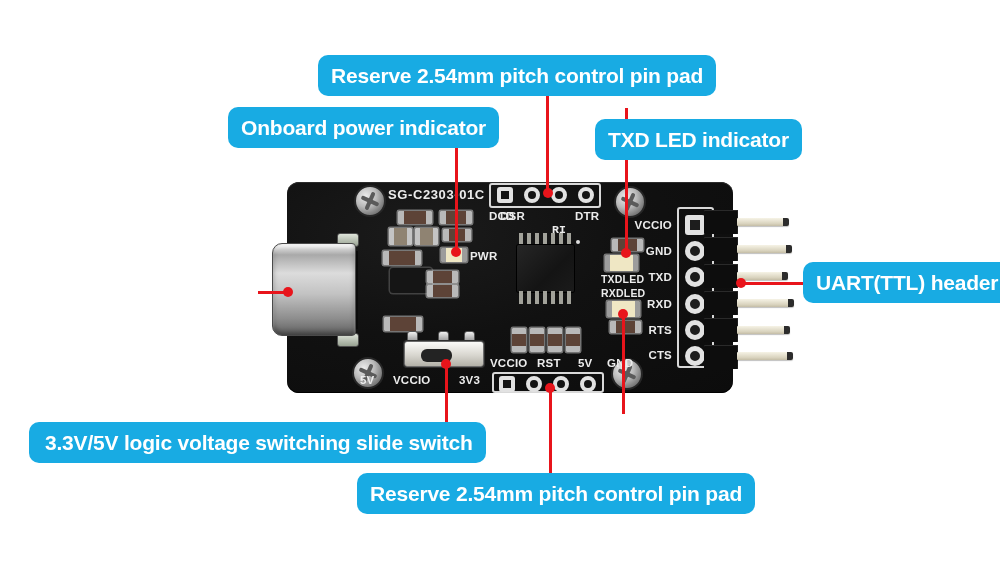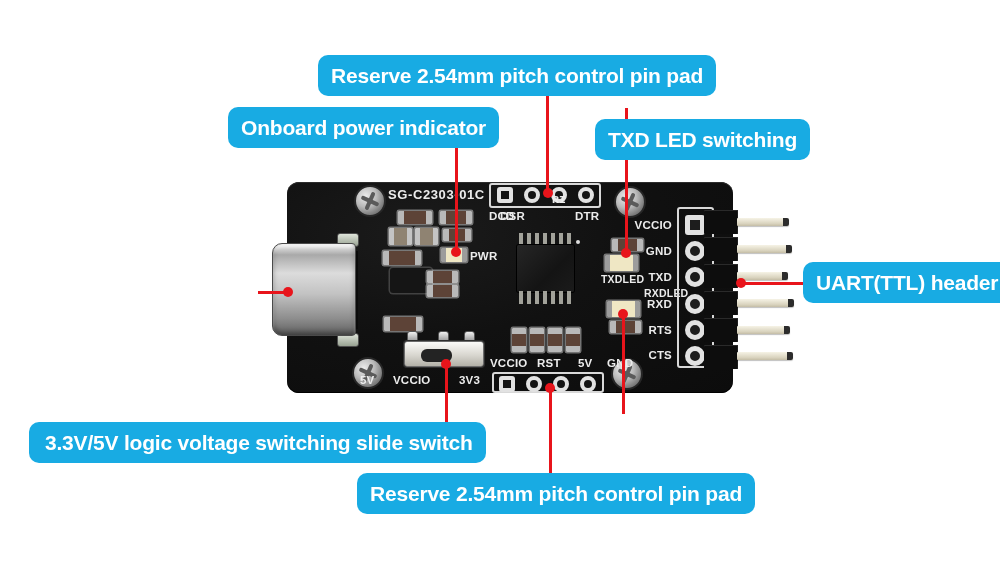--- a/index.html
+++ b/index.html
@@ -91,21 +91,21 @@
 
   <div class="silk model" style="left:388px;top:189px;">SG-C2303-01C</div>
 
   <div class="padbox" style="left:489px;top:183px;width:112px;height:25px;"></div>
   <div class="hole sq" style="left:497px;top:187px;"></div>
   <div class="hole" style="left:524px;top:187px;"></div>
   <div class="hole" style="left:551px;top:187px;"></div>
   <div class="hole" style="left:578px;top:187px;"></div>
   <div class="silk padlabel" style="left:489px;top:210px;">DCD</div>
   <div class="silk padlabel" style="left:500px;top:210px;">DSR</div>
-  <div class="silk padlabel" style="left:552px;top:194px;font-family:Liberation Mono, monospace;">RI</div>
+  <div class="silk padlabel" style="left:552px;top:224px;font-family:Liberation Mono, monospace;">RI</div>
   <div class="silk padlabel" style="left:575px;top:210px;">DTR</div>
 
   <div class="usb-tab" style="left:337px;top:233px;"></div>
   <div class="usb-tab" style="left:337px;top:333px;"></div>
   <div class="usb-strip"></div>
   <div class="usb-body"></div>
 
   <div class="smd" style="left:398px;top:211px;width:34px;height:13px;"></div>
   <div class="smd" style="left:440px;top:211px;width:32px;height:13px;"></div>
   <div class="smd cap" style="left:389px;top:228px;width:23px;height:17px;"></div>
@@ -121,21 +121,21 @@
   <div class="silk" style="left:470px;top:250px;">PWR</div>
 
   <div class="chip-pins" style="top:233px;"></div>
   <div class="chip"></div>
   <div class="chip-pins" style="top:291px;"></div>
   <div class="chip-dot"></div>
 
   <div class="smd" style="left:612px;top:239px;width:31px;height:12px;"></div>
   <div class="smd led" style="left:605px;top:255px;width:33px;height:16px;"></div>
   <div class="silk" style="left:601px;top:273px;font-size:10.5px;">TXDLED</div>
-  <div class="silk" style="left:601px;top:287px;font-size:10.5px;margin-left:43px;">RXDLED</div>
+  <div class="silk" style="left:601px;top:287px;font-size:10.5px;">RXDLED</div>
   <div class="smd led" style="left:607px;top:301px;width:33px;height:16px;"></div>
   <div class="smd" style="left:610px;top:321px;width:31px;height:12px;"></div>
 
   <div class="smd v" style="left:512px;top:328px;width:14px;height:24px;"></div>
   <div class="smd v" style="left:530px;top:328px;width:14px;height:24px;"></div>
   <div class="smd v" style="left:548px;top:328px;width:14px;height:24px;"></div>
   <div class="smd v" style="left:566px;top:328px;width:14px;height:24px;"></div>
 
   <div class="sw-tab" style="left:407px;top:331px;"></div>
   <div class="sw-tab" style="left:438px;top:331px;"></div>
@@ -198,18 +198,18 @@
   <div class="dot" style="left:451px;top:247px;"></div>
   <div class="dot" style="left:621px;top:248px;"></div>
   <div class="dot" style="left:283px;top:287px;"></div>
   <div class="dot" style="left:736px;top:278px;"></div>
   <div class="dot" style="left:441px;top:359px;"></div>
   <div class="dot" style="left:618px;top:309px;"></div>
   <div class="dot" style="left:545px;top:383px;"></div>
 
   <div class="callout" style="left:318px;top:55px;">Reserve 2.54mm pitch control pin pad</div>
   <div class="callout" style="left:228px;top:107px;">Onboard power indicator</div>
-  <div class="callout" style="left:595px;top:119px;">TXD LED switching</div>
+  <div class="callout" style="left:595px;top:119px;">TXD LED indicator</div>
   <div class="callout" style="left:803px;top:262px;">UART(TTL) header</div>
   <div class="callout" style="left:29px;top:422px;padding-left:16px;">3.3V/5V logic voltage switching slide switch</div>
   <div class="callout" style="left:357px;top:473px;">Reserve 2.54mm pitch control pin pad</div>
 
 </div>
 
 </body></html>

